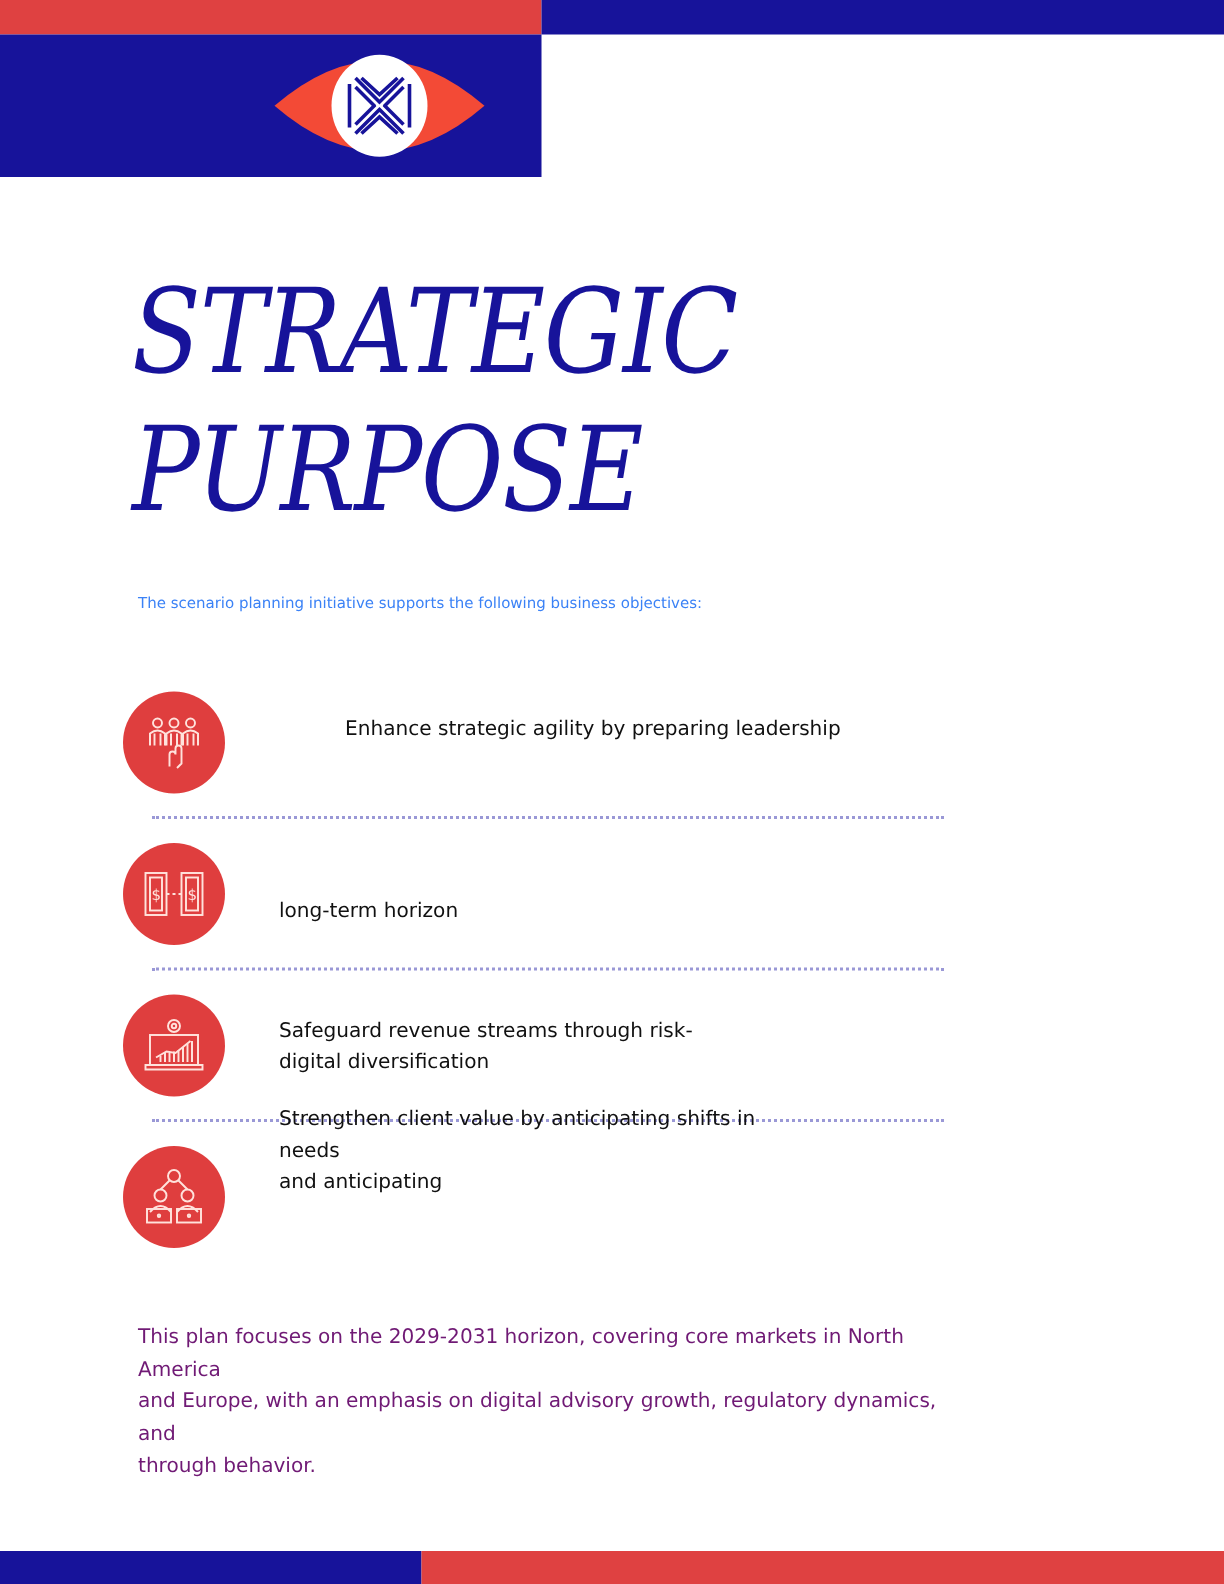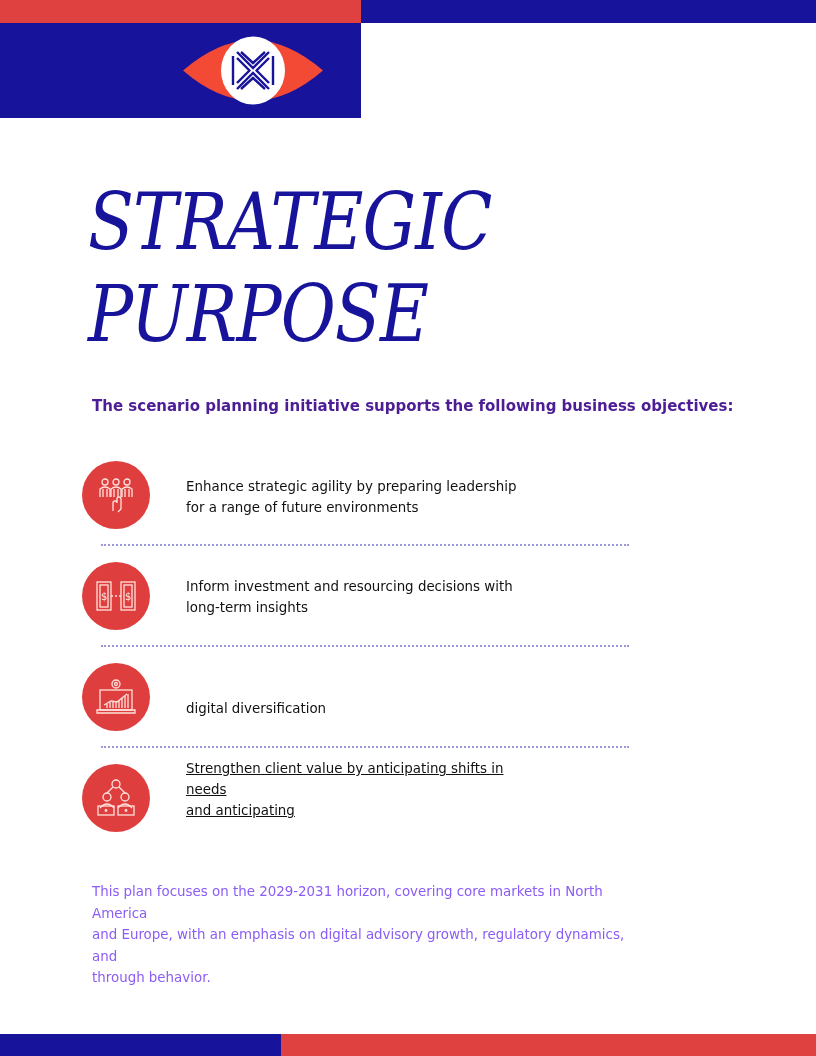--- a/index.html
+++ b/index.html
@@ -14,34 +14,34 @@
     .header-block { left: 0; top: 23px; width: 361px; height: 95px; background: #17139a; }
     .logo { left: 181px; top: 32px; width: 144px; height: 77px; }
     .title {
       left: 88px; top: 176px; margin: 0;
       font-family: "DejaVu Serif", "Liberation Serif", serif;
       font-style: italic; font-weight: normal;
       color: #17139a; font-size: 78px; line-height: 92px; letter-spacing: -1px;
       transform: scaleX(0.86); transform-origin: left top;
     }
     .intro {
-      left: 92px; top: 397px; color: #4c1d95; font-size: 15px; white-space: nowrap; font-weight: bold;
+      left: 92px; top: 397px; color: #3b82f6; font-size: 10px; white-space: nowrap;
     }
     .obj-icon {
       width: 68px; height: 68px; border-radius: 50%; background: #df3e3e;
       left: 82px; display: flex; align-items: center; justify-content: center;
     }
     .obj-text {
       left: 186px; width: 360px; font-size: 13.4px; line-height: 21px; color: #111;
     }
     .divider {
       left: 101px; width: 528px; height: 0; border-top: 2px dotted #9a98d6;
     }
     .closing {
-      left: 92px; top: 881px; width: 560px; font-size: 13.4px; line-height: 21.5px; color: #8b5cf6;
+      left: 92px; top: 881px; width: 560px; font-size: 13.4px; line-height: 21.5px; color: #701a75;
     }
     .bar-bot-blue { left: 0; top: 1034px; width: 281px; height: 22px; background: #17139a; }
     .bar-bot-red { left: 281px; top: 1034px; width: 535px; height: 22px; background: #df4141; }
   </style>
 </head>
 <body>
 
 <div class="abs bar-top-red"></div>
 <div class="abs bar-top-blue"></div>
 <div class="abs header-block"></div>
@@ -77,74 +77,73 @@
     <circle cx="9" cy="7" r="3"></circle>
       <circle cx="20" cy="7" r="3"></circle>
       <circle cx="31" cy="7" r="3"></circle>
     <path d="M4 22 V14 Q9 10 14 14 V22"></path>
       <path d="M15 22 V14 Q20 10 25 14 V22"></path>
       <path d="M26 22 V14 Q31 10 36 14 V22"></path>
     <path d="M7 14 V22 M11 14 V22 M18 14 V22 M22 14 V22 M29 14 V22 M33 14 V22"></path>
     <path d="M17 36 L17 28 Q17 26 19 26 Q21 26 21 28 L21 24 Q21 22 23 22 Q25 22 25 24 V34 L22 37"></path>
   </svg>
 </div>
-<div class="abs obj-text" style="top:476px;">
+<div class="abs obj-text" style="top:476px;margin-left:44px;">
   <span>Enhance strategic agility by preparing leadership</span><br>
-  <span>for a range of future environments</span>
 </div>
 <div class="abs divider" style="top:544px;"></div>
 
 <div class="abs obj-icon" style="top:562px;">
   <svg width="42" height="40" viewBox="0 0 42 40" fill="none" stroke="#ffe2dc" stroke-width="1.3">
     <rect x="2" y="6" width="14" height="28"></rect>
       <rect x="5" y="9" width="8" height="22"></rect>
     <rect x="26" y="6" width="14" height="28"></rect>
       <rect x="29" y="9" width="8" height="22"></rect>
     <text x="6" y="24" font-size="10" fill="#ffe2dc" stroke="none" font-family="DejaVu Sans, sans-serif">$</text>
     <text x="30" y="24" font-size="10" fill="#ffe2dc" stroke="none" font-family="DejaVu Sans, sans-serif">$</text>
     <path d="M16 20 H26" stroke-dasharray="2 2"></path>
   </svg>
 </div>
 <div class="abs obj-text" style="top:576px;">
-  <span>Inform investment and resourcing decisions with</span><br>
-  <span>long-term insights</span>
+  <br>
+  <span>long-term horizon</span>
 </div>
 <div class="abs divider" style="top:645px;"></div>
 
 <div class="abs obj-icon" style="top:663px;">
   <svg width="42" height="40" viewBox="0 0 42 40" fill="none" stroke="#ffe2dc" stroke-width="1.3">
     <circle cx="21" cy="7" r="4"></circle>
       <circle cx="21" cy="7" r="1.5"></circle>
     <rect x="5" y="13" width="32" height="20"></rect>
     <path d="M2 33 H40 V36 H2 Z"></path>
     <path d="M9 28 L16 24 L22 25 L32 17"></path>
     <path d="M12 31 V27 M15 31 V25 M18 31 V25 M21 31 V24 M24 31 V23 M27 31 V21 M30 31 V19 M33 31 V17"></path>
   </svg>
 </div>
 <div class="abs obj-text" style="top:677px;">
-  <br>
+  <span>Safeguard revenue streams through risk-</span><br>
   <span>digital diversification</span>
 </div>
 <div class="abs divider" style="top:746px;"></div>
 
 <div class="abs obj-icon" style="top:764px;">
   <svg width="42" height="40" viewBox="0 0 42 40" fill="none" stroke="#ffe2dc" stroke-width="1.3">
     <circle cx="21" cy="6" r="4"></circle>
     <path d="M18 9 L12 15 M24 9 L30 15"></path>
     <circle cx="12" cy="19" r="4"></circle>
       <circle cx="30" cy="19" r="4"></circle>
     <path d="M5 30 Q12 22 19 30"></path>
       <path d="M23 30 Q30 22 37 30"></path>
     <rect x="3" y="28" width="16" height="9"></rect>
       <rect x="23" y="28" width="16" height="9"></rect>
     <circle cx="11" cy="32.5" r="0.8"></circle>
       <circle cx="31" cy="32.5" r="0.8"></circle>
   </svg>
 </div>
-<div class="abs obj-text" style="top:758px;text-decoration:underline;">
+<div class="abs obj-text" style="top:736px;">
   <span>Strengthen client value by anticipating shifts in needs</span><br>
   <span>and anticipating</span>
 </div>
 
 <div class="abs closing">
   <span>This plan focuses on the 2029-2031 horizon, covering core markets in North America</span><br>
   <span>and Europe, with an emphasis on digital advisory growth, regulatory dynamics, and</span><br>
   <span>through behavior.</span>
 </div>
 

